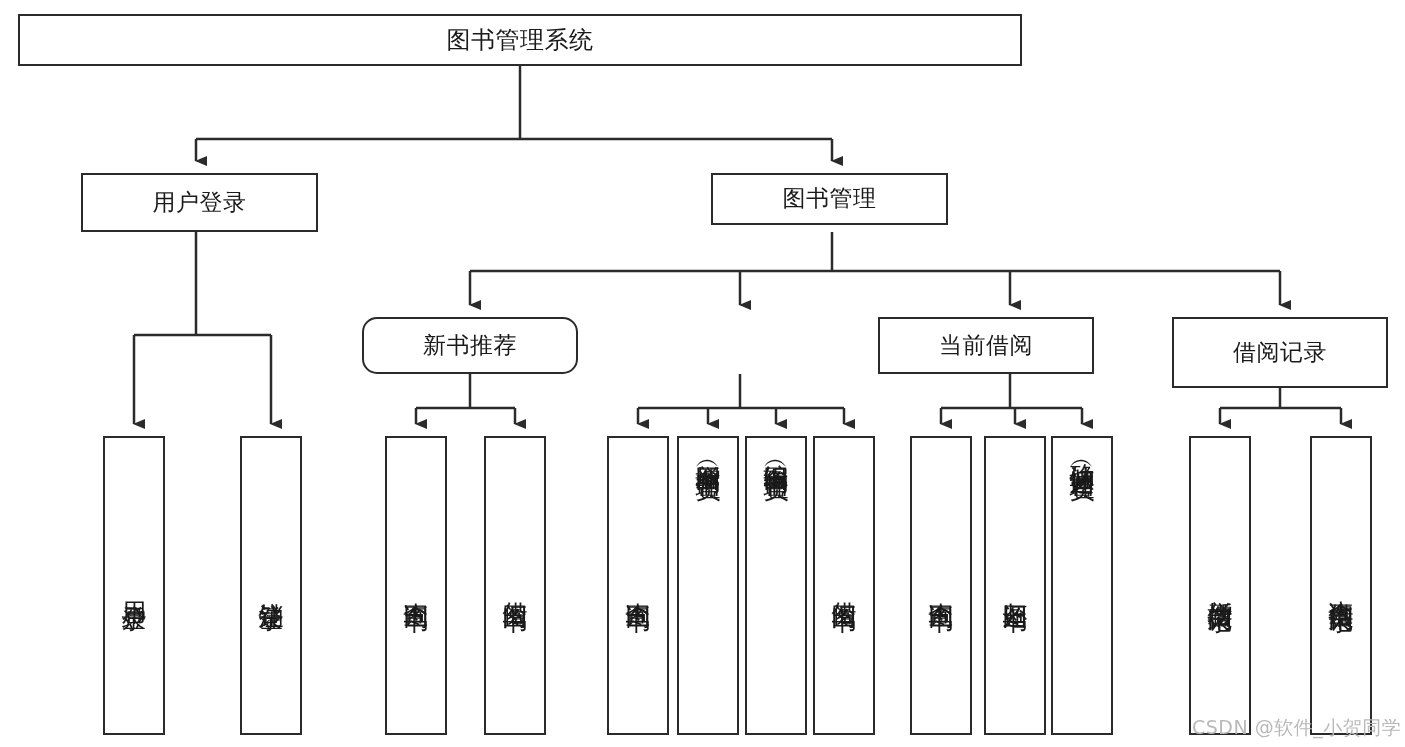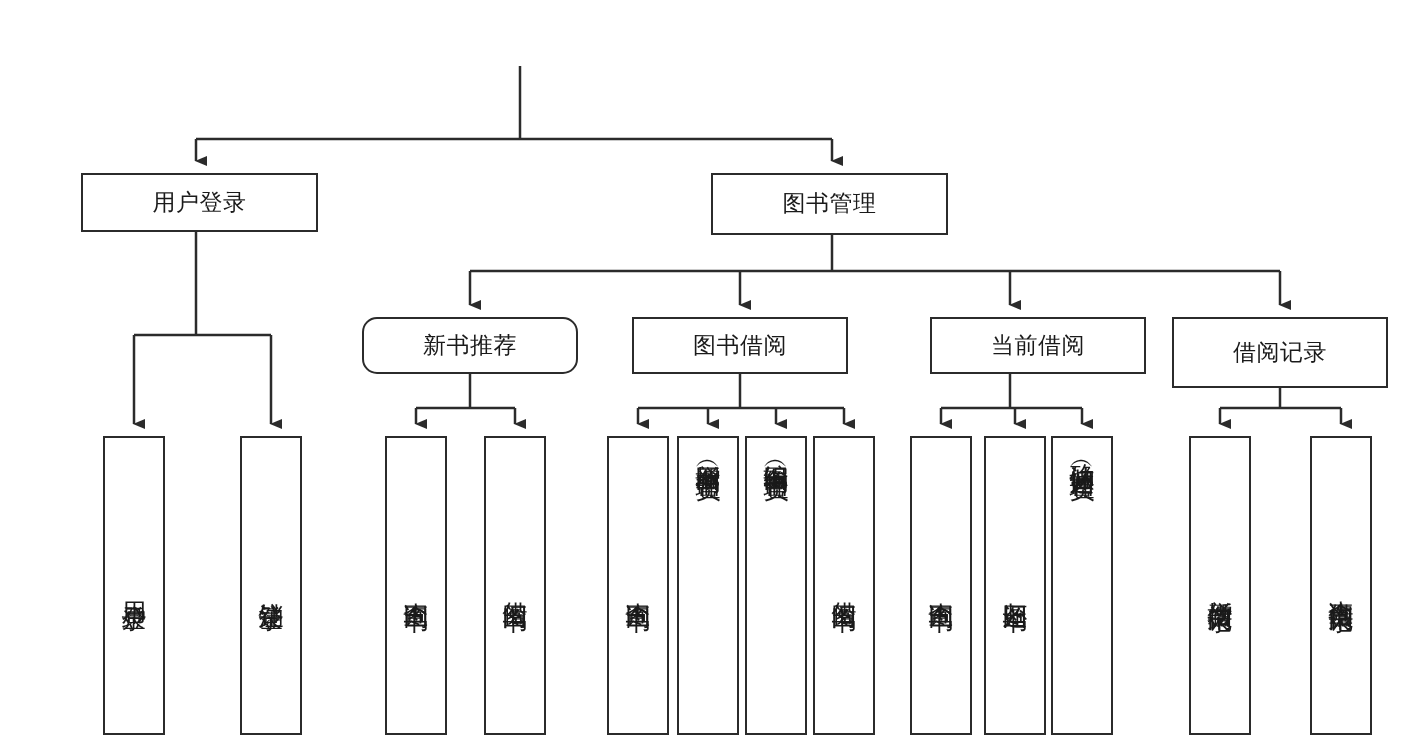--- a/index.html
+++ b/index.html
@@ -123,38 +123,38 @@
       <path d="M1015,408 L1015,424" marker-end="url(#arw)"></path>
       <path d="M1082,408 L1082,424" marker-end="url(#arw)"></path>
 
       <path d="M1280,374 L1280,408"></path>
       <path d="M1220,408 L1341,408"></path>
       <path d="M1220,408 L1220,424" marker-end="url(#arw)"></path>
       <path d="M1341,408 L1341,424" marker-end="url(#arw)"></path>
     </g>
   </svg>
 
+  <div class="node horiz root" style="left:18px; top:14px; width:1004px; height:52px;">
+    <span class="label">图书管理系统</span>
+  </div>
 
   <div class="node horiz" style="left:81px; top:173px; width:237px; height:59px;">
     <span class="label">用户登录</span>
   </div>
 
-  <div class="node horiz" style="left:711px; top:173px; width:237px; height:62px;">
+  <div class="node horiz" style="left:711px; top:173px; width:237px; height:52px;">
     <span class="label">图书管理</span>
   </div>
 
   <div class="node horiz" style="left:362px; top:317px; width:216px; height:57px;border-radius:15px;">
     <span class="label">新书推荐</span>
   </div>
 
-  <div class="node horiz" style="left:632px; top:317px; width:216px; height:57px;">
-    <span class="label">图书借阅</span>
-  </div>
-
-  <div class="node horiz" style="left:930px; top:317px; width:216px; height:57px;">
+
+  <div class="node horiz" style="left:878px; top:317px; width:216px; height:57px;">
     <span class="label">当前借阅</span>
   </div>
 
   <div class="node horiz" style="left:1172px; top:317px; width:216px; height:71px;">
     <span class="label">借阅记录</span>
   </div>
 
   <div class="node vert mid" style="left:103px; top:436px; width:62px; height:299px;">
     <span class="label">用户登录</span>
   </div>
@@ -200,14 +200,15 @@
   </div>
 
   <div class="node vert mid" style="left:1189px; top:436px; width:62px; height:299px;">
     <span class="label">新增借阅记录</span>
   </div>
 
   <div class="node vert mid" style="left:1310px; top:436px; width:62px; height:299px;">
     <span class="label">查询借阅记录</span>
   </div>
 
+  <div class="watermark" style="left:1192px; top:715px;">CSDN @软件_小贺同学</div>
 
 </div>
 
 </body></html>

